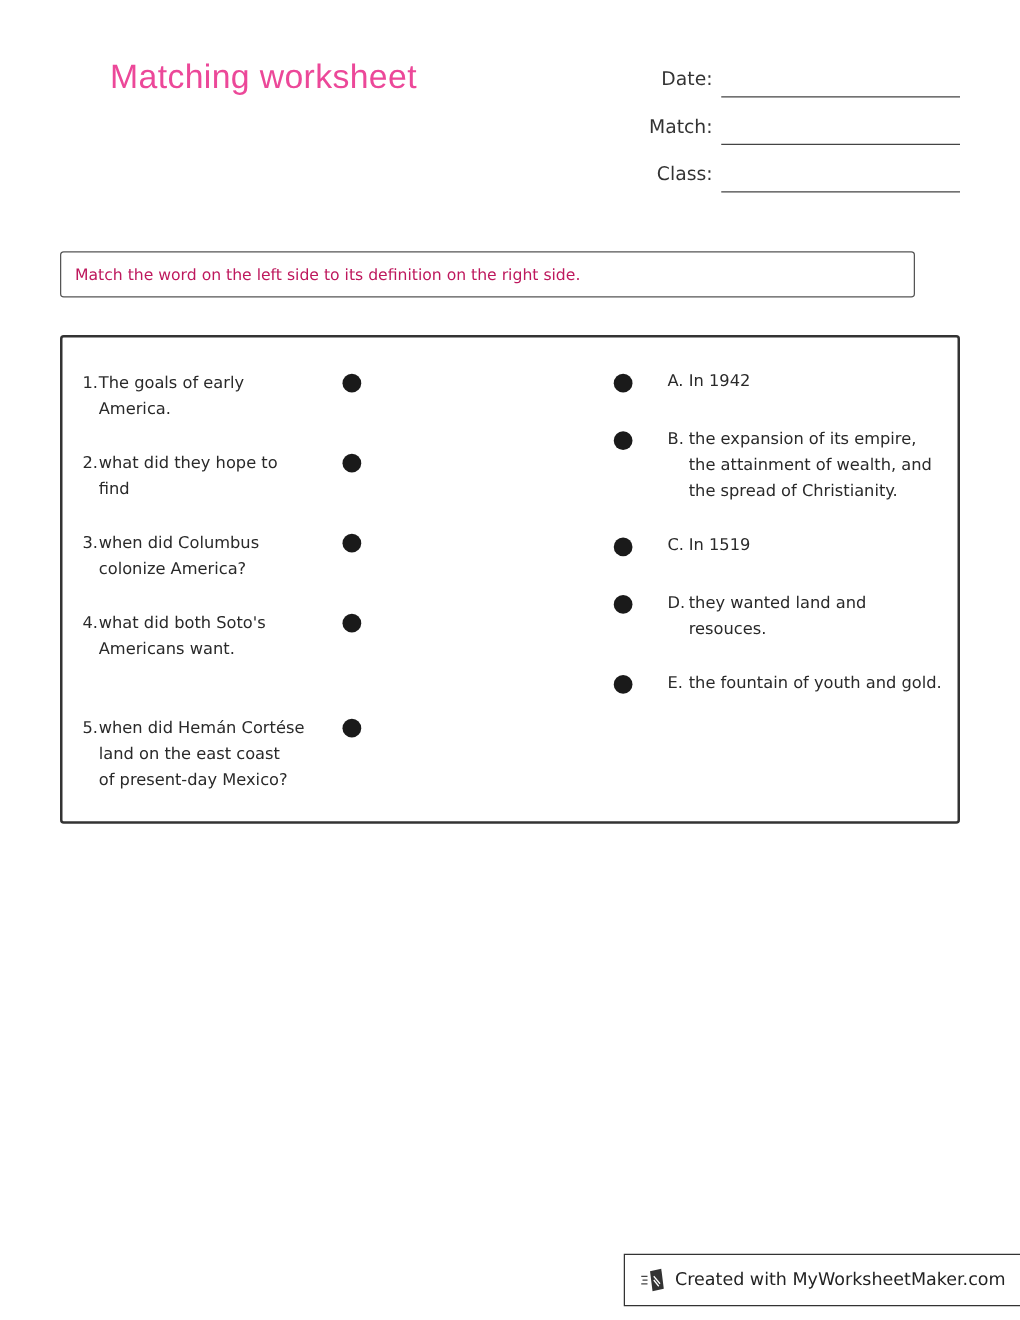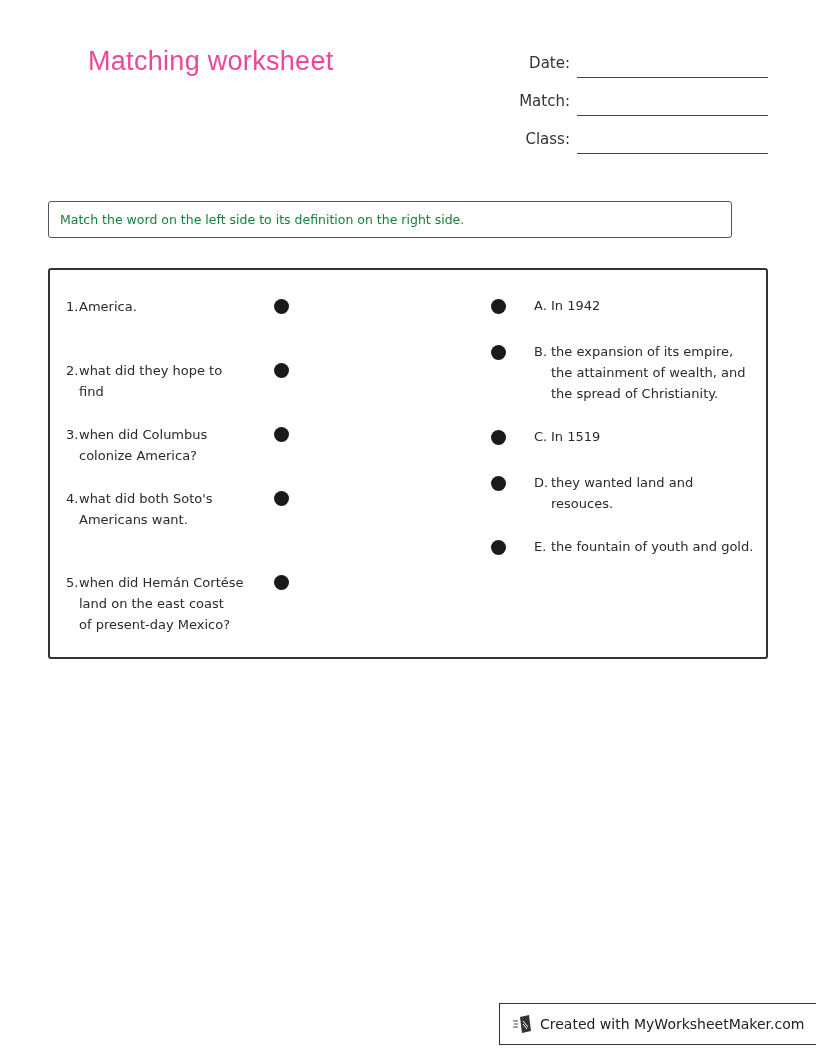--- a/index.html
+++ b/index.html
@@ -16,21 +16,21 @@
     .meta-label {
       position: absolute; right: 198px; bottom: 6px; font-size: 15px; color: #333; text-align: right;
     }
     .meta-line {
       position: absolute; left: 77px; right: 0; bottom: 0; height: 0;
       border-bottom: 1.5px solid #444;
     }
     .instructions {
       position: absolute; left: 48px; top: 201px; width: 684px; height: 37px;
       border: 1.5px solid #555; border-radius: 3px; box-sizing: border-box;
-      font-size: 12.5px; padding: 10px 11px; color: #15803d;
+      font-size: 12.5px; padding: 10px 11px; color: #be185d;
     }
     .match-box {
       position: absolute; left: 48px; top: 268px; width: 720px; height: 391px;
       border: 2.5px solid #333; border-radius: 3px; box-sizing: border-box;
     }
     .q-item {
       position: absolute; left: 16px; width: 190px;
       font-size: 13px; line-height: 21px; color: #2a2a2a;
     }
     .q-num { position: absolute; left: 0; top: 0; }
@@ -69,20 +69,21 @@
   <span class="meta-label">Class:</span>
   <div class="meta-line"></div>
 </div>
 
 <div class="instructions">Match the word on the left side to its definition on the right side.</div>
 
 <div class="match-box">
 
   <div class="q-item" style="top:26px;">
     <span class="q-num">1.</span>
+    <span class="q-text">The goals of early</span>
     <span class="q-text">America.</span>
   </div>
   <div class="dot" style="left:224px; top:29px;"></div>
 
   <div class="q-item" style="top:90px;">
     <span class="q-num">2.</span>
     <span class="q-text">what did they hope to</span>
     <span class="q-text">find</span>
   </div>
   <div class="dot" style="left:224px; top:93px;"></div>

